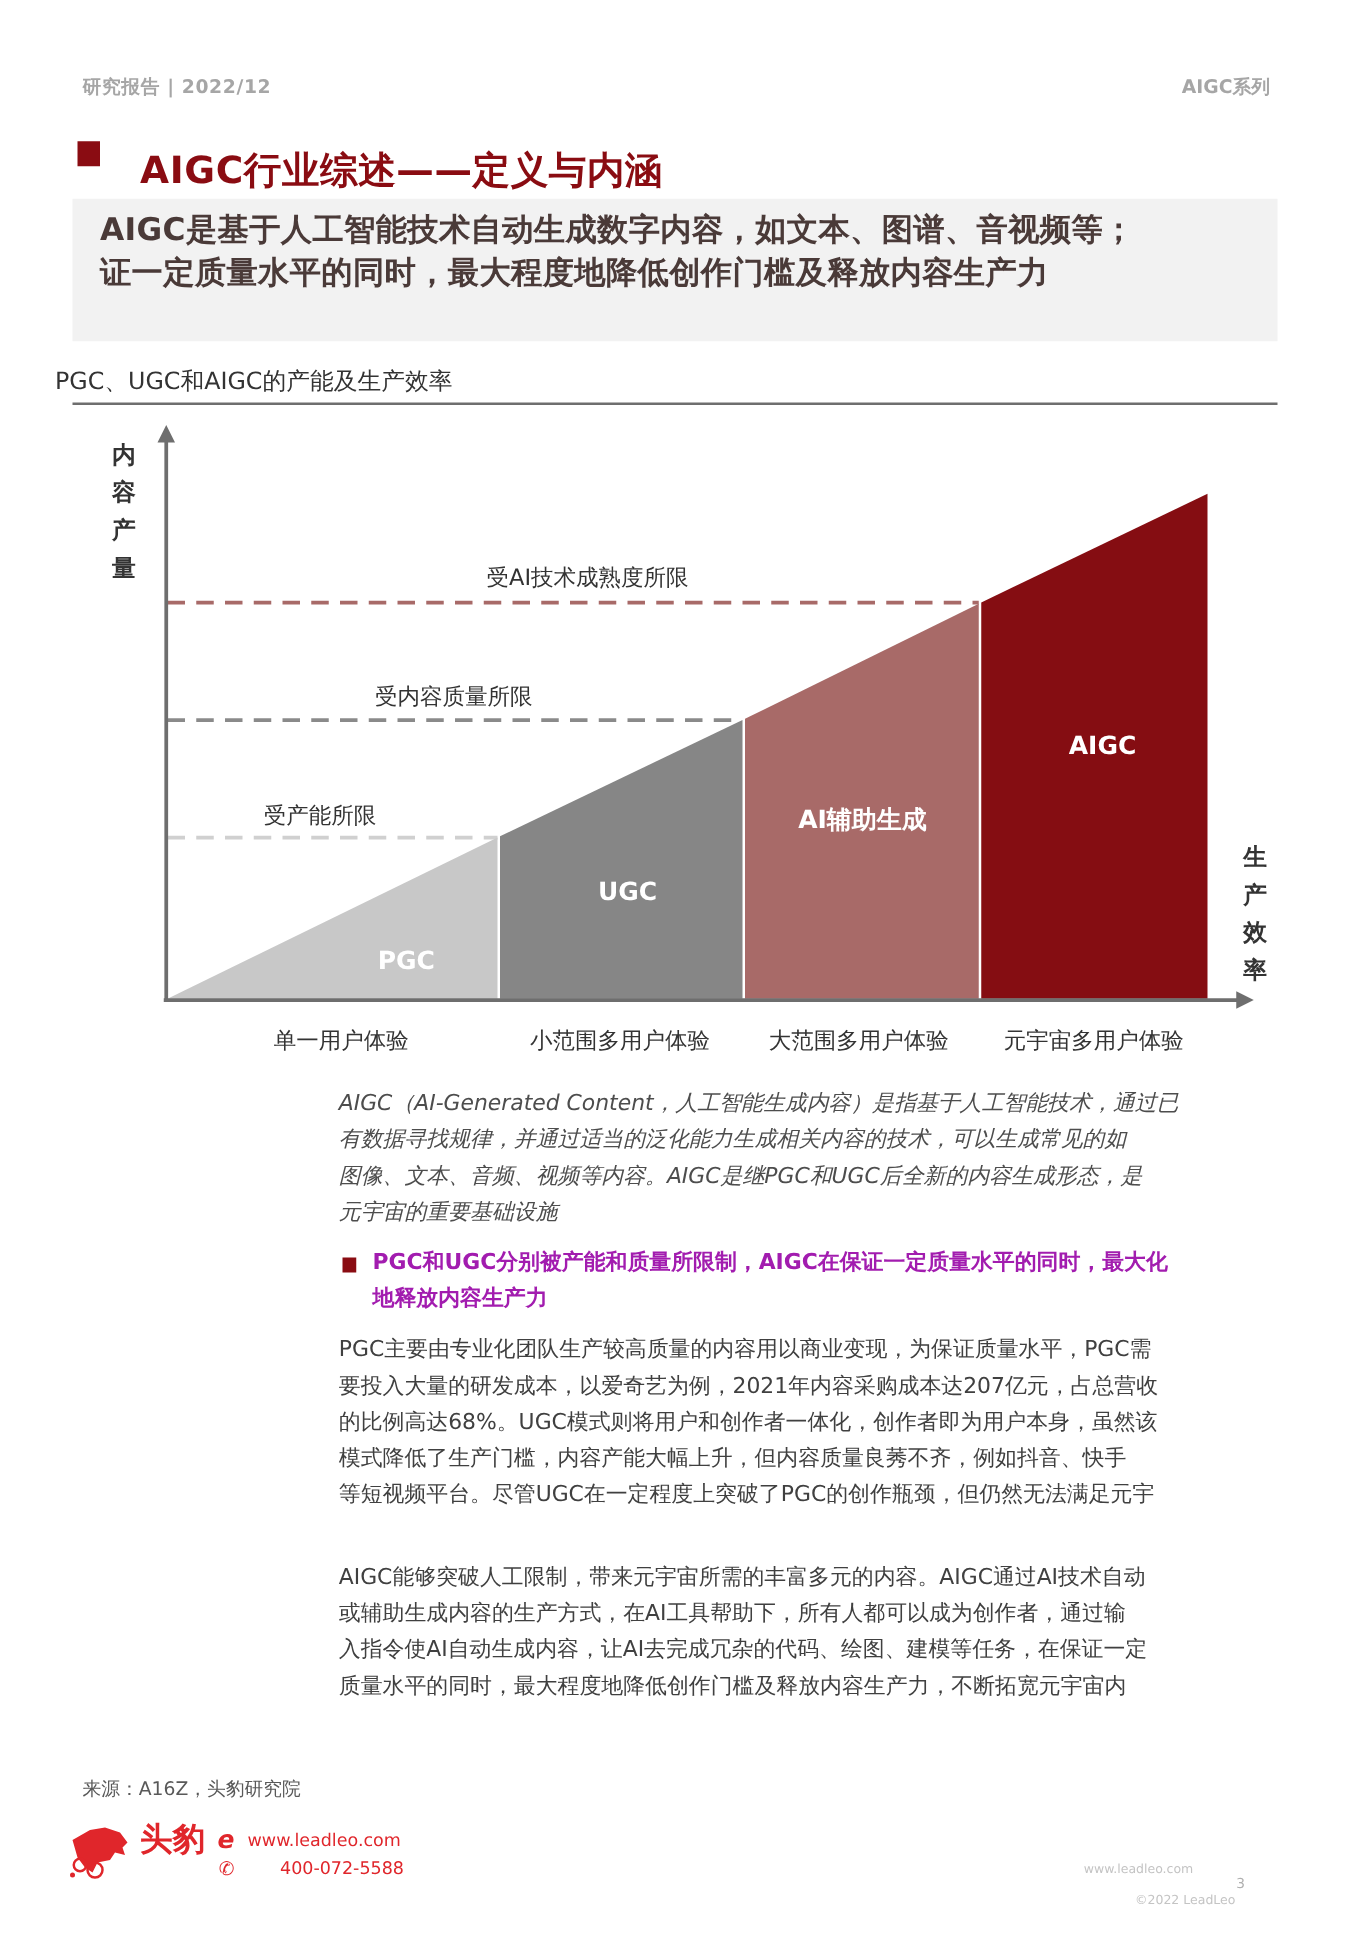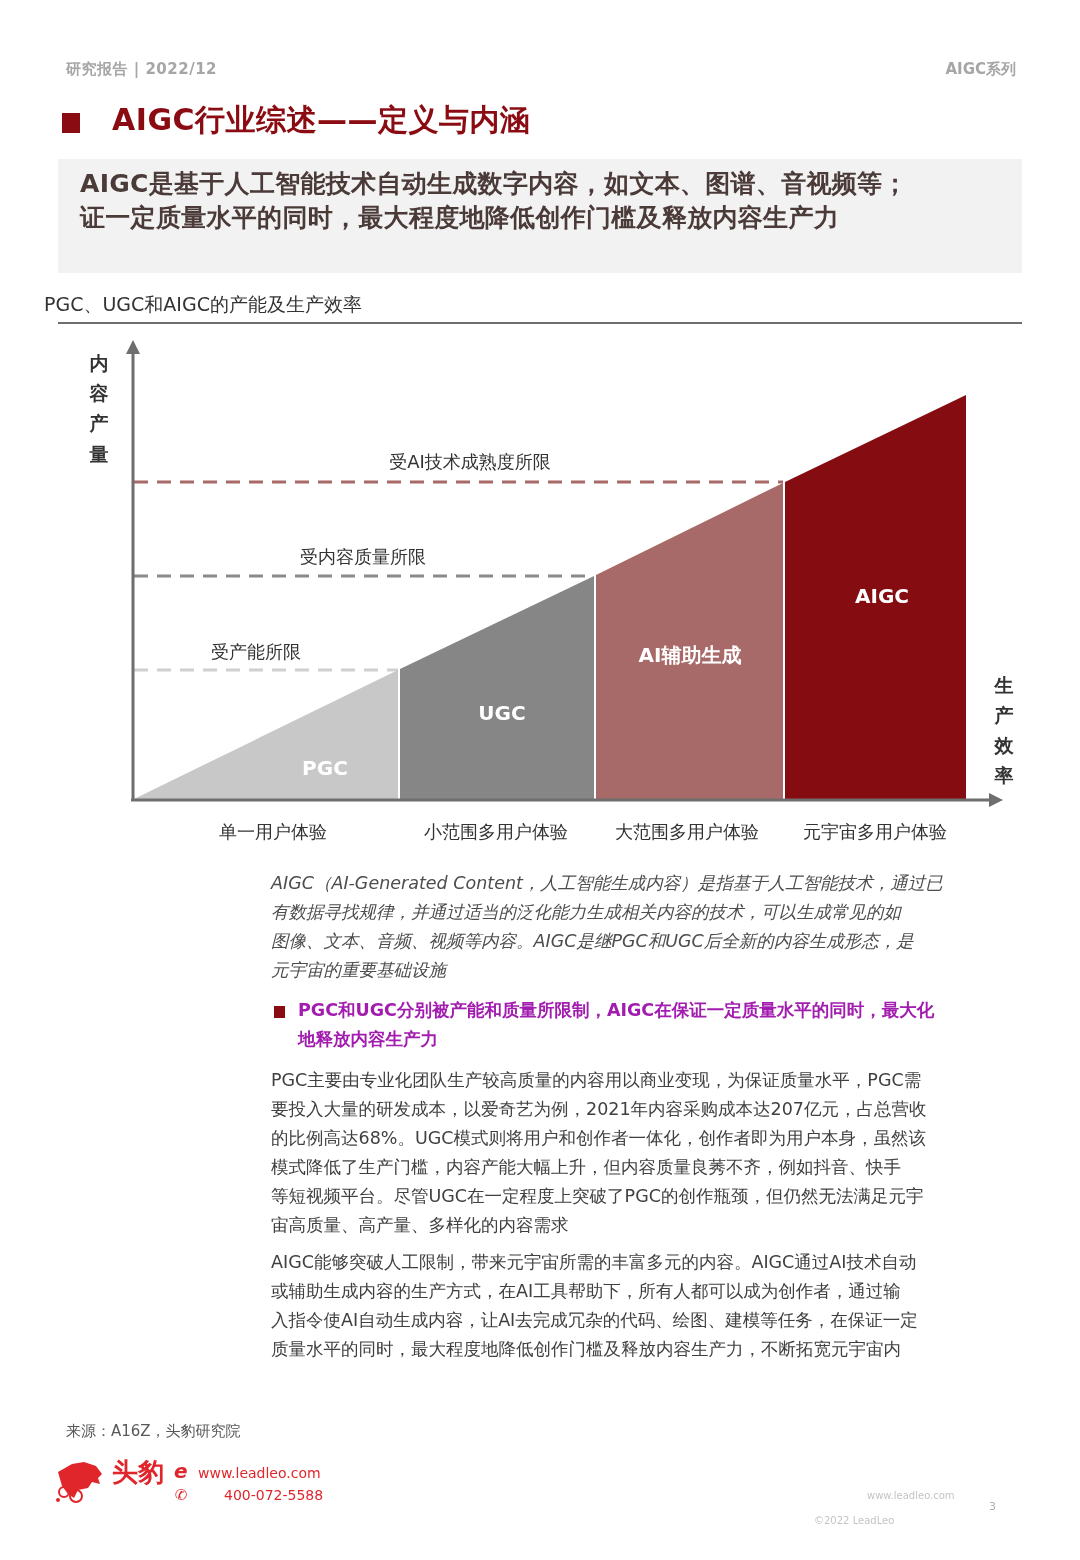--- a/index.html
+++ b/index.html
@@ -2,21 +2,21 @@
 <html><head>
 <meta charset="utf-8">
 <style>
   * { margin: 0; padding: 0; box-sizing: border-box; }
   html, body { width: 1080px; height: 1560px; background: #ffffff; overflow: hidden; }
   body { position: relative; font-family: "DejaVu Sans", "Liberation Sans", sans-serif; color: #333; }
   .abs { position: absolute; }
   .hdr-left { left: 66px; top: 60px; font-size: 15px; color: #a6a6a6; font-weight: bold; letter-spacing: 0.5px; }
   .hdr-right { right: 64px; top: 60px; font-size: 15px; color: #a6a6a6; font-weight: bold; }
   .title-sq { left: 62px; top: 113px; width: 18px; height: 20px; background: #8a0c12; }
-  .title { left: 112px; top: 100px; font-size: 30px; color: #8a0c12; font-weight: bold; letter-spacing: 0.5px; }
+  .title { left: 112px; top: 116px; font-size: 30px; color: #8a0c12; font-weight: bold; letter-spacing: 0.5px; }
   .summary-box { left: 58px; top: 159px; width: 964px; height: 114px; background: #f2f2f2; padding: 8px 16px 0 22px; }
   .summary-line { font-size: 25px; line-height: 33.5px; color: #4a3a38; font-weight: bold; white-space: nowrap; letter-spacing: 0.3px; }
   .chart-title { left: 44px; top: 292px; font-size: 19px; color: #333; }
   .chart-rule { left: 58px; top: 322px; width: 964px; height: 2px; background: #6e6e6e; }
   .chart-svg { left: 0; top: 330px; }
   .para { left: 271px; width: 740px; font-size: 17.5px; line-height: 29px; color: #404040; }
   .italic { font-style: italic; color: #4d4d4d; }
   .bullet-sq { left: 274px; top: 1006px; width: 11px; height: 12px; background: #8a0c12; }
   .bullet-text { left: 298px; top: 996px; width: 714px; font-size: 17.5px; line-height: 29px; color: #a21caf; font-weight: bold; }
   .source { left: 66px; top: 1422px; font-size: 15px; color: #595959; }
@@ -99,21 +99,20 @@
   <div>PGC和UGC分别被产能和质量所限制，AIGC在保证一定质量水平的同时，最大化</div>
   <div>地释放内容生产力</div>
 </div>
 
 <div class="abs para" style="top: 1066px;">
   <div>PGC主要由专业化团队生产较高质量的内容用以商业变现，为保证质量水平，PGC需</div>
   <div>要投入大量的研发成本，以爱奇艺为例，2021年内容采购成本达207亿元，占总营收</div>
   <div>的比例高达68%。UGC模式则将用户和创作者一体化，创作者即为用户本身，虽然该</div>
   <div>模式降低了生产门槛，内容产能大幅上升，但内容质量良莠不齐，例如抖音、快手</div>
   <div>等短视频平台。尽管UGC在一定程度上突破了PGC的创作瓶颈，但仍然无法满足元宇</div>
-  <div>宙高质量、高产量、多样化的内容需求</div>
 </div>
 
 <div class="abs para" style="top: 1248px;">
   <div>AIGC能够突破人工限制，带来元宇宙所需的丰富多元的内容。AIGC通过AI技术自动</div>
   <div>或辅助生成内容的生产方式，在AI工具帮助下，所有人都可以成为创作者，通过输</div>
   <div>入指令使AI自动生成内容，让AI去完成冗杂的代码、绘图、建模等任务，在保证一定</div>
   <div>质量水平的同时，最大程度地降低创作门槛及释放内容生产力，不断拓宽元宇宙内</div>
 </div>
 
 <div class="abs source">来源：A16Z，头豹研究院</div>
@@ -129,14 +128,14 @@
 <div class="abs logo-text" style="left: 112px; top: 1458px; font-size: 26px; font-weight: bold; line-height: 28px;">头豹</div>
 <div class="abs logo-text" style="left: 113px; top: 1564px; font-size: 11px; font-weight: bold; font-style: italic;">LeadLeo</div>
 
 <div class="abs logo-text" style="left: 174px; top: 1461px; font-size: 20px; font-weight: bold; font-style: italic; line-height: 20px;">e</div>
 <div class="abs logo-text" style="left: 198px; top: 1465px; font-size: 14px;">www.leadleo.com</div>
 
 <div class="abs logo-text" style="left: 175px; top: 1486px; font-size: 15px; line-height: 18px;">✆</div>
 <div class="abs logo-text" style="left: 198px; top: 1487px; font-size: 14px; margin-left: 26px;">400-072-5588</div>
 
 <div class="abs footer-small" style="left: 867px; top: 1490px;">www.leadleo.com</div>
-<div class="abs footer-small" style="left: 814px; top: 1515px;">©2022 LeadLeo</div>
+<div class="abs footer-small" style="left: 908px; top: 1515px;">©2022 LeadLeo</div>
 <div class="abs" style="left: 989px; top: 1500px; font-size: 11px; color: #b0b0b0;">3</div>
 
 </body></html>

